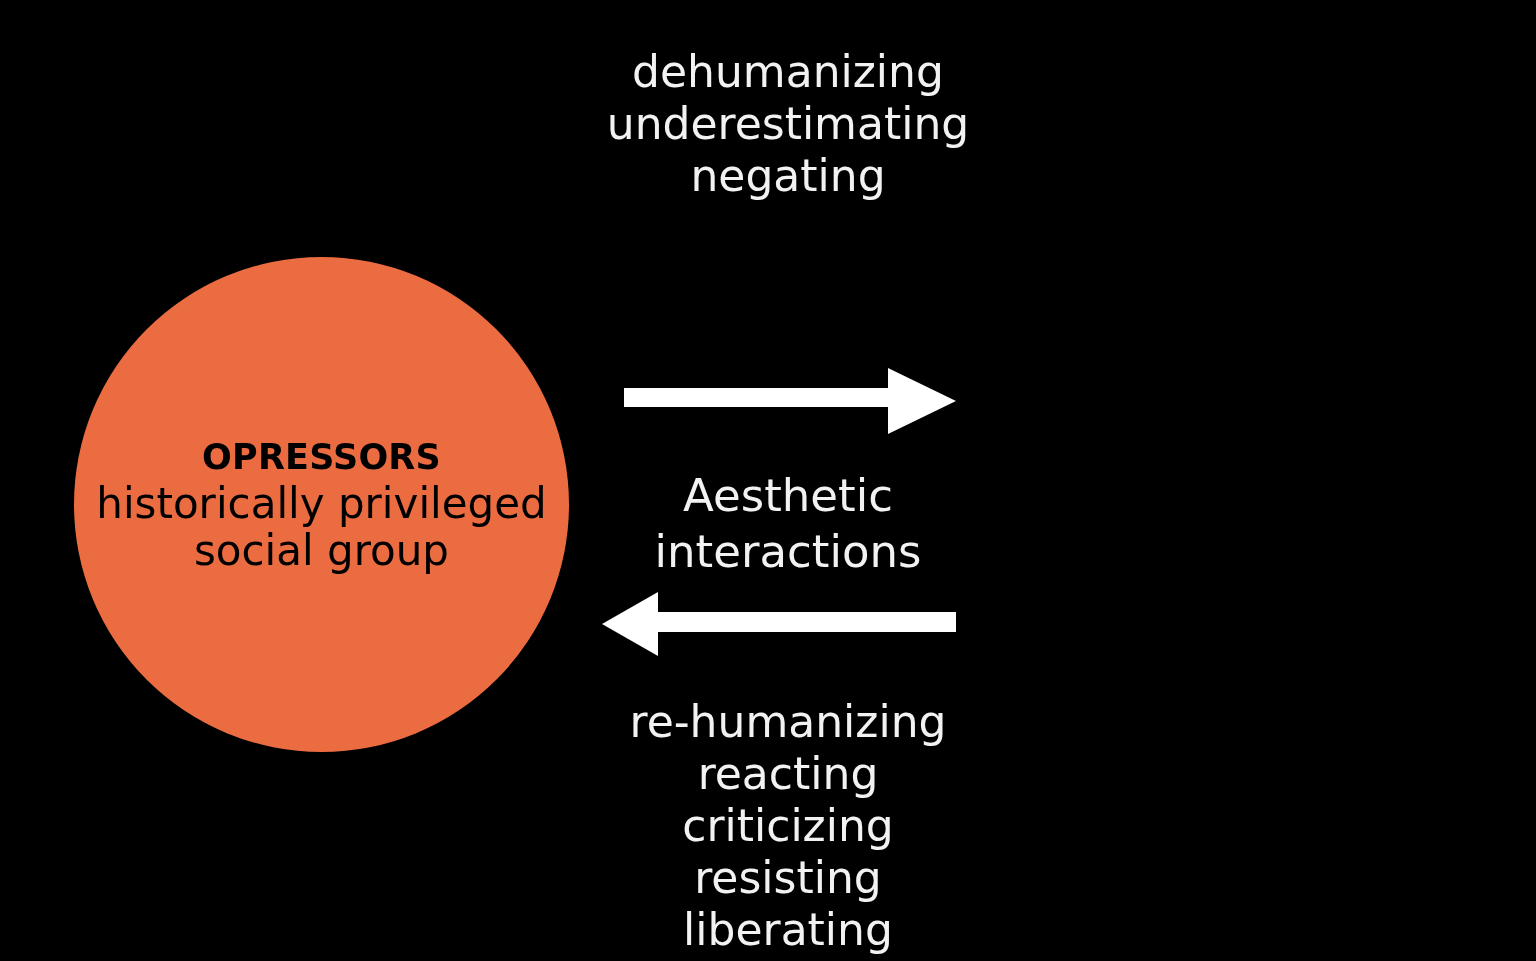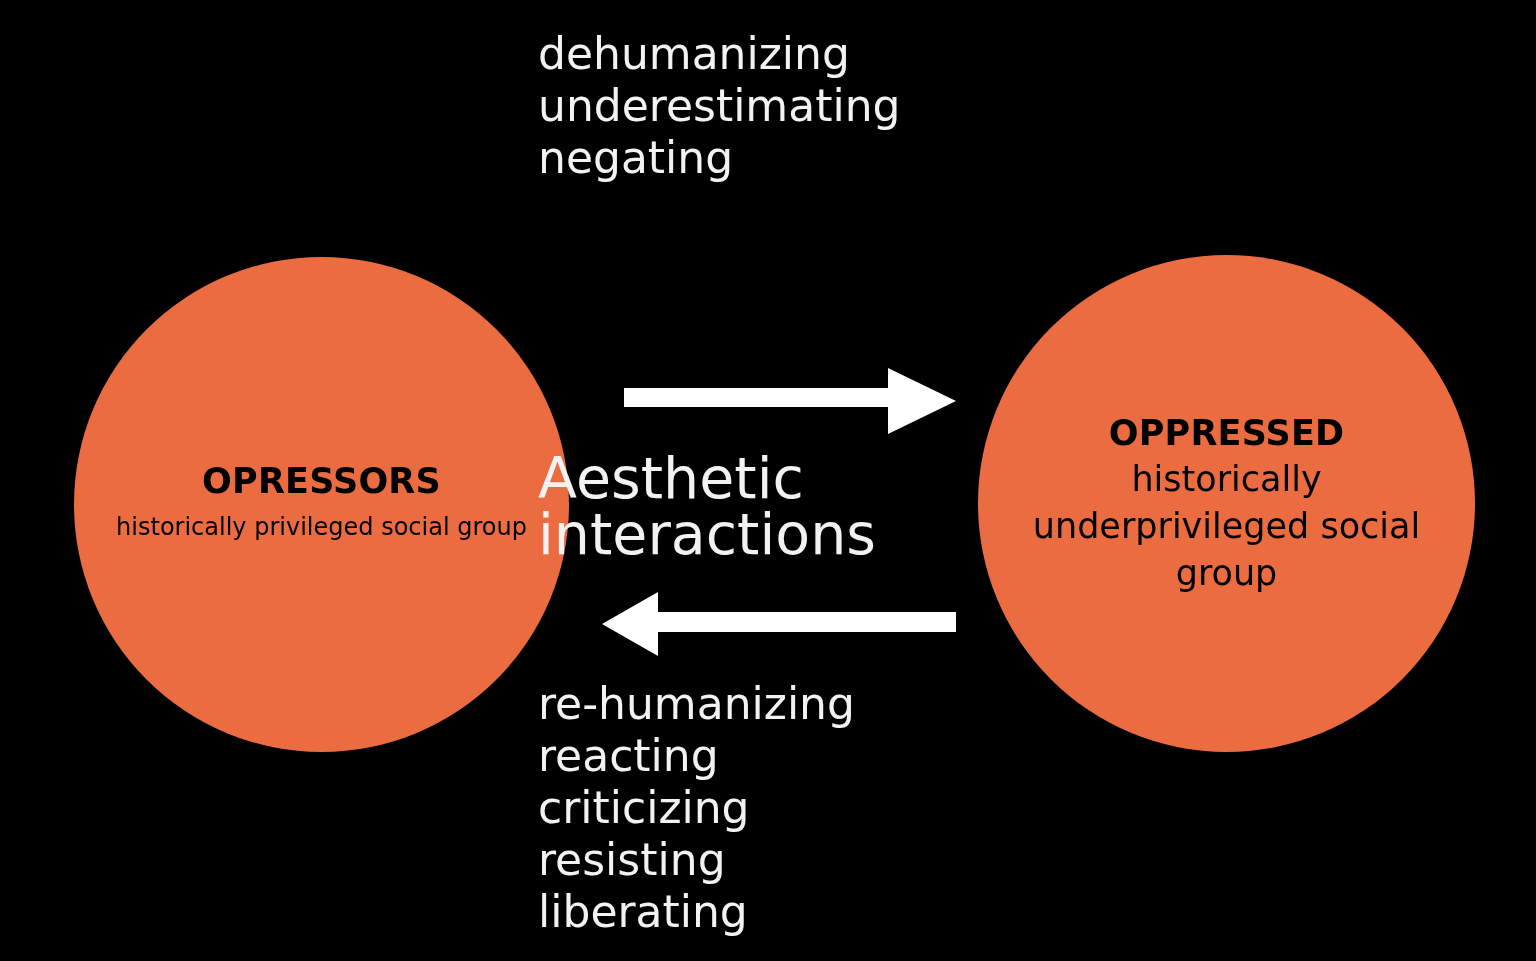--- a/index.html
+++ b/index.html
@@ -50,41 +50,42 @@
     font-size: 35px;
     line-height: 45px;
     letter-spacing: 0.2px;
   }
   .node-subtitle {
     font-weight: normal;
     font-size: 35px;
     line-height: 47px;
   }
   #circle-left .node-title { font-size: 35px; }
-  #circle-left .node-subtitle { font-size: 24px; }
+  #circle-left .node-subtitle { font-size: 42px; }
   #circle-right .node-title { font-size: 35px; }
   #circle-right .node-subtitle { font-size: 35px; }
 
   
   .center-text {
     position: absolute;
     left: 538px;
     width: 500px;
-    text-align: left;
+    text-align: center;
     color: #f2f2f2;
     font-size: 44px;
     line-height: 52px;
     font-weight: normal;
+    margin-top: 18px;
   }
   #label-top {
     top: 28px;
   }
   #label-middle {
     top: 450px;
-    font-size: 57px;
+    font-size: 45px;
     line-height: 56px;
   }
   #label-bottom {
     top: 678px;
   }
   .center-text .line { display: block; white-space: nowrap; }
 
   
   .arrow-svg {
     position: absolute;
@@ -106,24 +107,20 @@
 </head>
 <body>
 
 <div id="canvas">
 
   <div class="node-circle" id="circle-left" style="background:#EC6C41;">
     <div class="node-title">OPRESSORS</div>
     <div class="node-subtitle">historically privileged social group</div>
   </div>
 
-  <div class="node-circle" id="circle-right" style="background:#EC6C41;">
-    <div class="node-title">OPPRESSED</div>
-    <div class="node-subtitle">historically underprivileged social group</div>
-  </div>
 
   <div class="center-text" id="label-top">
     <span class="line">dehumanizing</span>
     <span class="line">underestimating</span>
     <span class="line">negating</span>
   </div>
 
   <svg class="arrow-svg" id="arrow-forward" viewBox="0 0 344 82" preserveAspectRatio="none">
     <polygon points="6,28 270,28 270,8 338,41 270,74 270,47 6,47" fill="#FFFFFF"></polygon>
   </svg>

